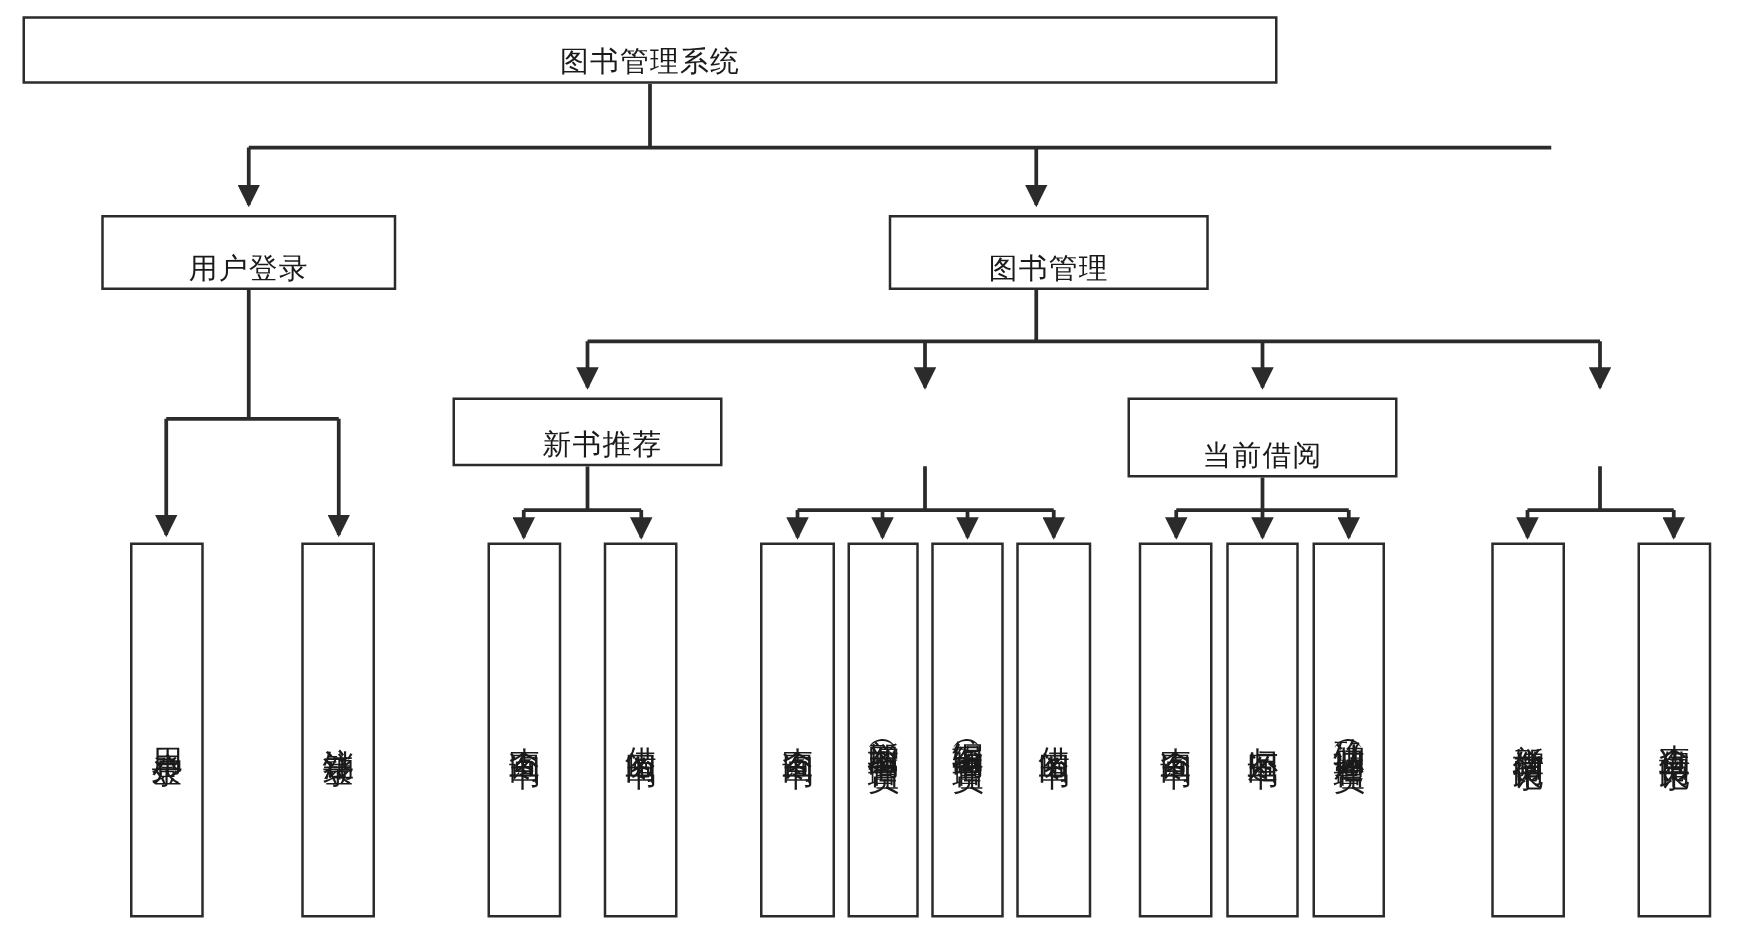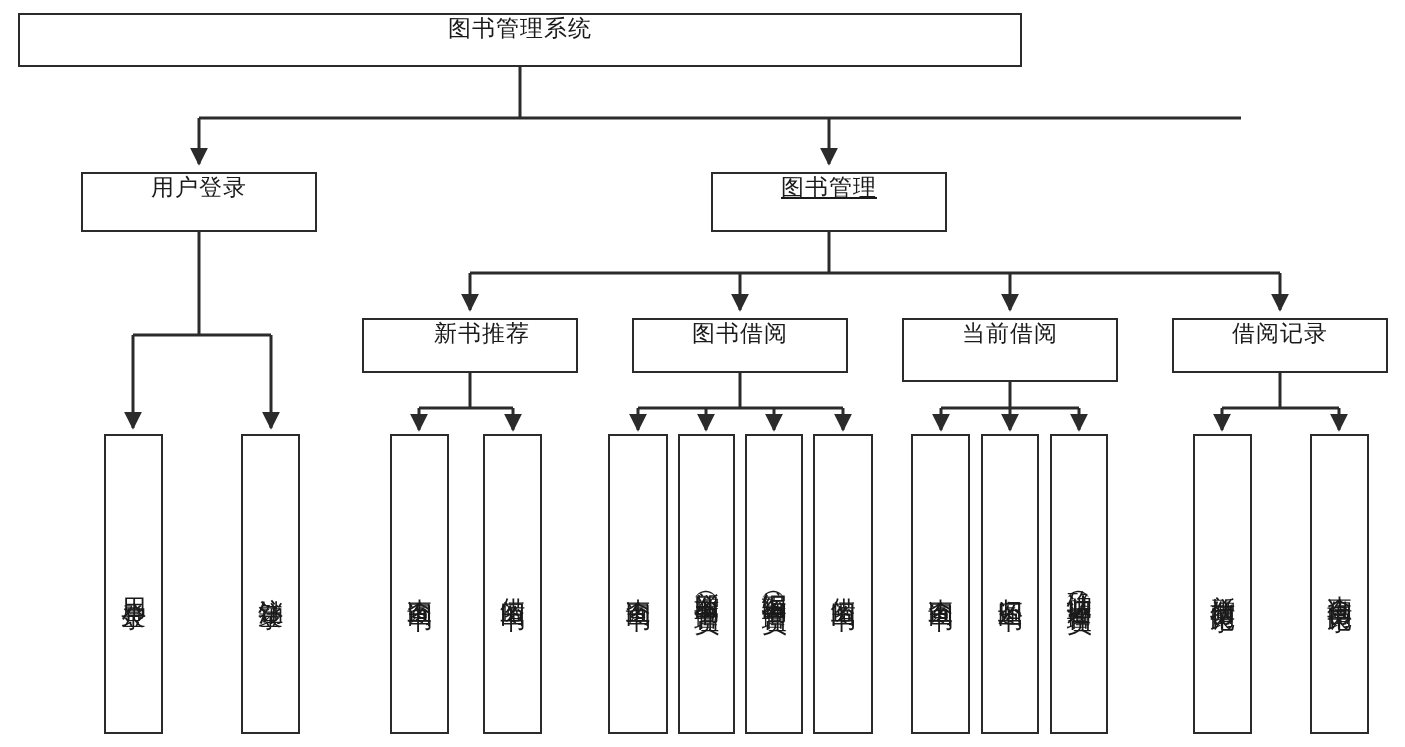--- a/index.html
+++ b/index.html
@@ -24,21 +24,21 @@
     width: 1405px;
     height: 747px;
     pointer-events: none;
   }
   .node {
     position: absolute;
     box-sizing: border-box;
     border: 2px solid #2b2b2b;
     background: #ffffff;
     display: flex;
-    align-items: flex-start;
+    align-items: flex-end;
     justify-content: center;
     color: #1a1a1a;
   }
   .node.horiz {
     font-size: 23px;
     letter-spacing: 1px;
     line-height: 1.2;
   }
   .node.root {
     font-size: 23px;
@@ -125,35 +125,29 @@
     </g>
   </svg>
 
   <div class="node root horiz" style="left:18px; top:13px; width:1004px; height:54px;">
     <span>图书管理系统</span>
   </div>
 
   <div class="node horiz" style="left:81px; top:172px; width:236px; height:60px;">
     <span>用户登录</span>
   </div>
-  <div class="node horiz" style="left:711px; top:172px; width:236px; height:60px;text-decoration:underline;">
+  <div class="node horiz" style="left:711px; top:172px; width:256px; height:60px;">
     <span>图书管理</span>
   </div>
 
   <div class="node horiz" style="left:362px; top:318px; width:216px; height:55px;padding-left:24px;">
     <span>新书推荐</span>
   </div>
-  <div class="node horiz" style="left:632px; top:318px; width:216px; height:55px;">
-    <span>图书借阅</span>
-  </div>
   <div class="node horiz" style="left:902px; top:318px; width:216px; height:64px;">
     <span>当前借阅</span>
-  </div>
-  <div class="node horiz" style="left:1172px; top:318px; width:216px; height:55px;">
-    <span>借阅记录</span>
   </div>
 
   <div class="node vert" style="left:104px; top:434px; width:59px; height:300px;">
     <span class="vlabel">用户登录</span>
   </div>
   <div class="node vert" style="left:241px; top:434px; width:59px; height:300px;">
     <span class="vlabel">注销登录</span>
   </div>
 
   <div class="node vert" style="left:390px; top:434px; width:59px; height:300px;">

